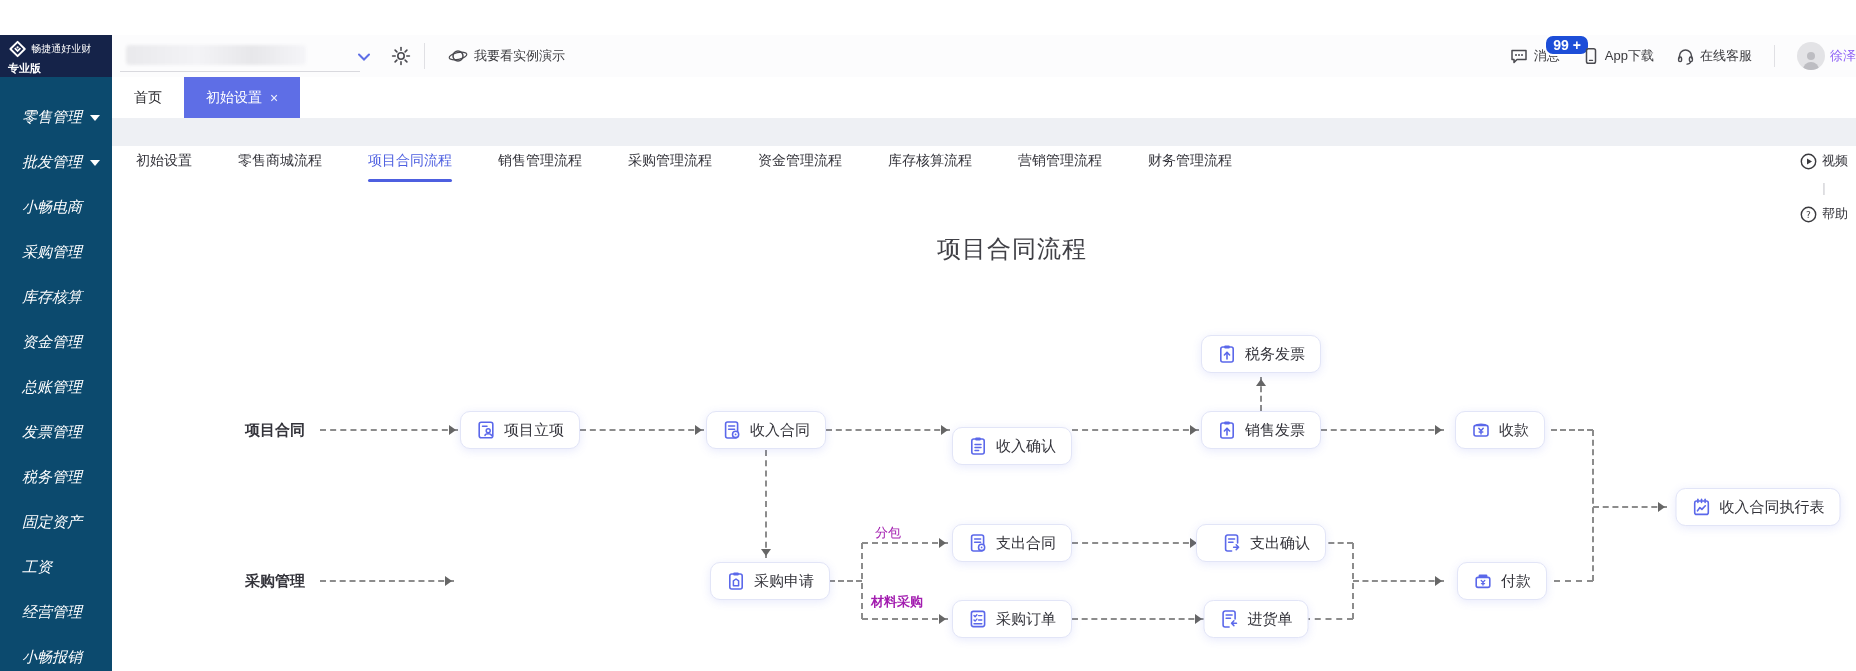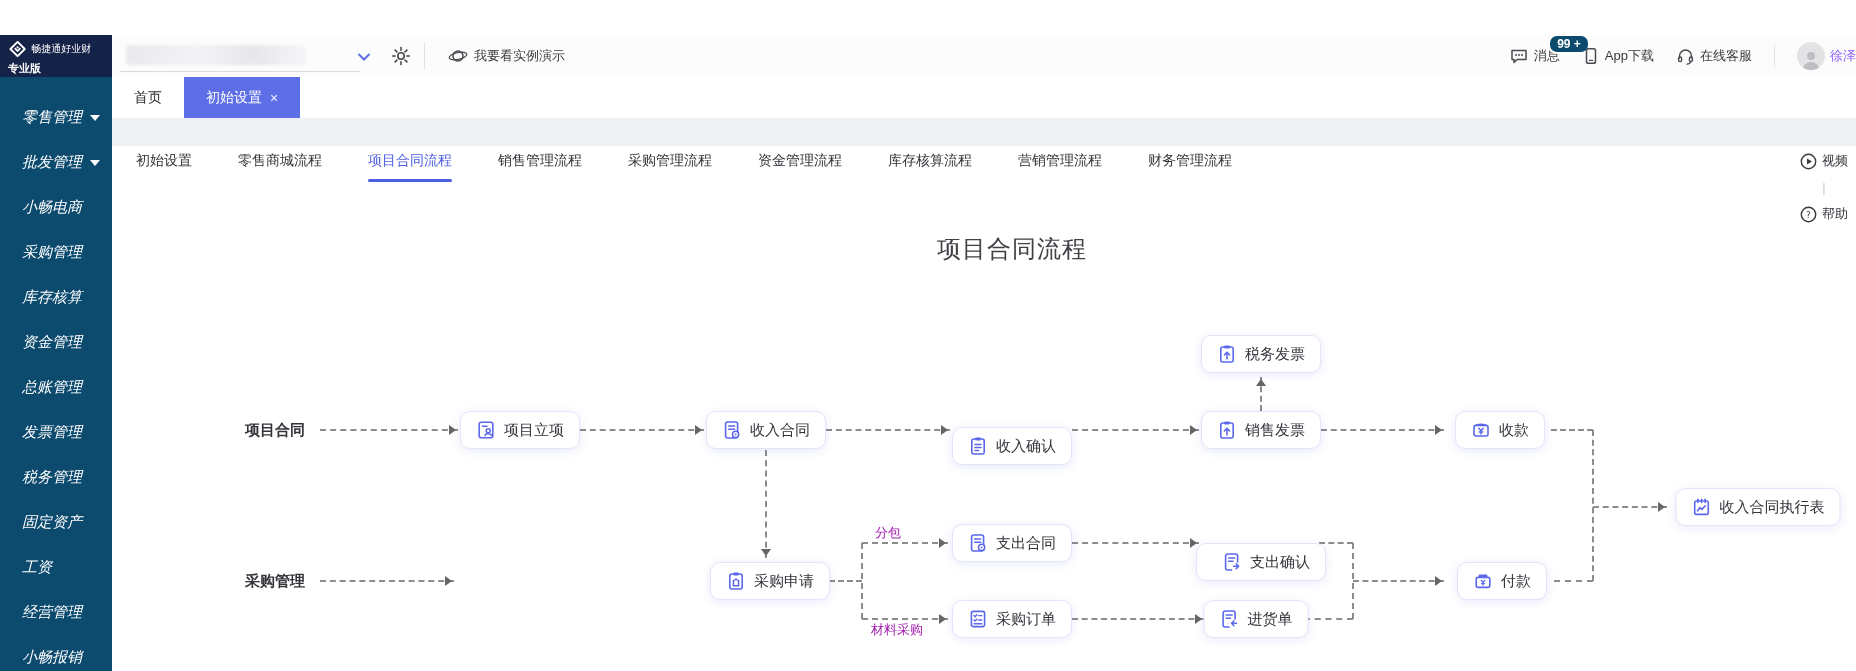--- a/index.html
+++ b/index.html
@@ -17,21 +17,21 @@
   .redacted { position:absolute; left:14px; top:10px; width:180px; height:20px; border-radius:4px;
     background:linear-gradient(90deg,#e9e9ec,#f3f3f6 40%,#e7e7ea 70%,#f5f5f8); filter:blur(1.5px); }
   .acct-underline { position:absolute; left:8px; top:36px; width:240px; border-bottom:1px solid #d9d9de; }
   .hdr-left { position:relative; width:480px; height:42px; }
   .chevron { position:absolute; left:243px; top:13px; }
   .hdr-gear { position:absolute; left:278px; top:10px; }
   .hdr-div { position:absolute; left:312px; top:8px; height:26px; border-left:1px solid #e0e0e4; }
   .demo-link { position:absolute; left:336px; top:11px; display:flex; align-items:center; gap:6px; font-size:13px; color:#3a3a3e; cursor:pointer; }
   .hdr-right { position:absolute; right:0; top:0; height:42px; display:flex; align-items:center; gap:22px; padding-right:0; }
   .hdr-item { display:flex; align-items:center; gap:5px; font-size:13px; color:#3a3a3e; cursor:pointer; position:relative; }
-  .badge { position:absolute; top:-12px; right:-30px; background:#0c4a6e; color:#fff; font-size:12px; font-weight:bold;
+  .badge { position:absolute; top:-12px; right:-30px; background:#1d4ed8; color:#fff; font-size:14px; font-weight:bold;
     padding:1px 7px; border-radius:9px; border:2px solid #fff; }
   .vdiv { height:22px; border-left:1px solid #e0e0e4; }
   .avatar { width:28px; height:28px; border-radius:50%; background:#e3e3e6; display:flex; align-items:flex-end; justify-content:center; overflow:hidden; }
   .username { font-size:13px; color:#8b5cf6; width:26px; overflow:hidden; white-space:nowrap; }
 
   
   .tabstrip { position:absolute; left:112px; top:77px; right:0; height:41px; background:#fff; display:flex; align-items:stretch; }
   .wtab { display:flex; align-items:center; padding:0 22px; font-size:14px; color:#2c2c30; cursor:pointer; }
   .wtab.active { background:#5e6ee6; color:#fff; gap:8px; }
   .wtab .close { font-size:14px; opacity:.9; }
@@ -243,21 +243,21 @@
       </svg>
       <span>帮助</span>
     </div>
   </div>
 
   <div class="flow-title">项目合同流程</div>
 
   <div class="lane-label" style="left:275px; top:430px;">项目合同</div>
   <div class="lane-label" style="left:275px; top:581px;">采购管理</div>
   <div class="branch-label" style="left:888px; top:533px;">分包</div>
-  <div class="branch-label" style="left:897px; top:630px;">材料采购</div>
+  <div class="branch-label" style="left:897px; top:602px;font-weight:bold;">材料采购</div>
 
   <div class="dash-h arr-r" style="left:320px; top:429px; width:138px;"></div>
   <div class="dash-h arr-r" style="left:580px; top:429px; width:124px;"></div>
   <div class="dash-h arr-r" style="left:826px; top:429px; width:124px;"></div>
   <div class="dash-h arr-r" style="left:1072px; top:429px; width:127px;"></div>
   <div class="dash-h arr-r" style="left:1321px; top:429px; width:123px;"></div>
   <div class="dash-h arr-r" style="left:320px; top:580px; width:134px;"></div>
   <div class="dash-h" style="left:820px; top:580px; width:42px;"></div>
   <div class="dash-v" style="left:861px; top:543px; height:76px;"></div>
   <div class="dash-h arr-r" style="left:862px; top:542px; width:86px;"></div>
@@ -352,21 +352,21 @@
   <div class="node" style="left:1012px; top:543px;">
     <svg width="20" height="20" viewBox="0 0 20 20">
       <rect x="3.6" y="2" width="12" height="16" rx="2" fill="none" stroke="#5b68ea" stroke-width="1.6"></rect>
       <line x1="6.6" y1="6" x2="12.6" y2="6" stroke="#5b68ea" stroke-width="1.5" stroke-linecap="round"></line>
       <line x1="6.6" y1="9.2" x2="12.6" y2="9.2" stroke="#5b68ea" stroke-width="1.5" stroke-linecap="round"></line>
       <circle cx="13.6" cy="14.4" r="3.1" fill="#fff" stroke="#5b68ea" stroke-width="1.5"></circle>
       <circle cx="13.6" cy="14.4" r="0.9" fill="#5b68ea"></circle>
     </svg>
     <span>支出合同</span>
   </div>
-  <div class="node" style="left:1261px; top:562px;padding-left:25px;">
+  <div class="node" style="left:1261px; top:543px;padding-left:25px;">
     <svg width="20" height="20" viewBox="0 0 20 20">
       <path d="M15.6 10 V4 a2 2 0 0 0 -2 -2 H5.6 a2 2 0 0 0 -2 2 v12 a2 2 0 0 0 2 2 h4" fill="none" stroke="#5b68ea" stroke-width="1.6" stroke-linecap="round"></path>
       <line x1="6.6" y1="6" x2="12.6" y2="6" stroke="#5b68ea" stroke-width="1.5" stroke-linecap="round"></line>
       <line x1="6.6" y1="9.2" x2="11" y2="9.2" stroke="#5b68ea" stroke-width="1.5" stroke-linecap="round"></line>
       <path d="M11.6 14.2 h5 m-2.4 -2.4 l2.4 2.4 l-2.4 2.4" fill="none" stroke="#5b68ea" stroke-width="1.5" stroke-linecap="round" stroke-linejoin="round"></path>
     </svg>
     <span>支出确认</span>
   </div>
   <div class="node" style="left:1012px; top:619px;">
     <svg width="20" height="20" viewBox="0 0 20 20">

